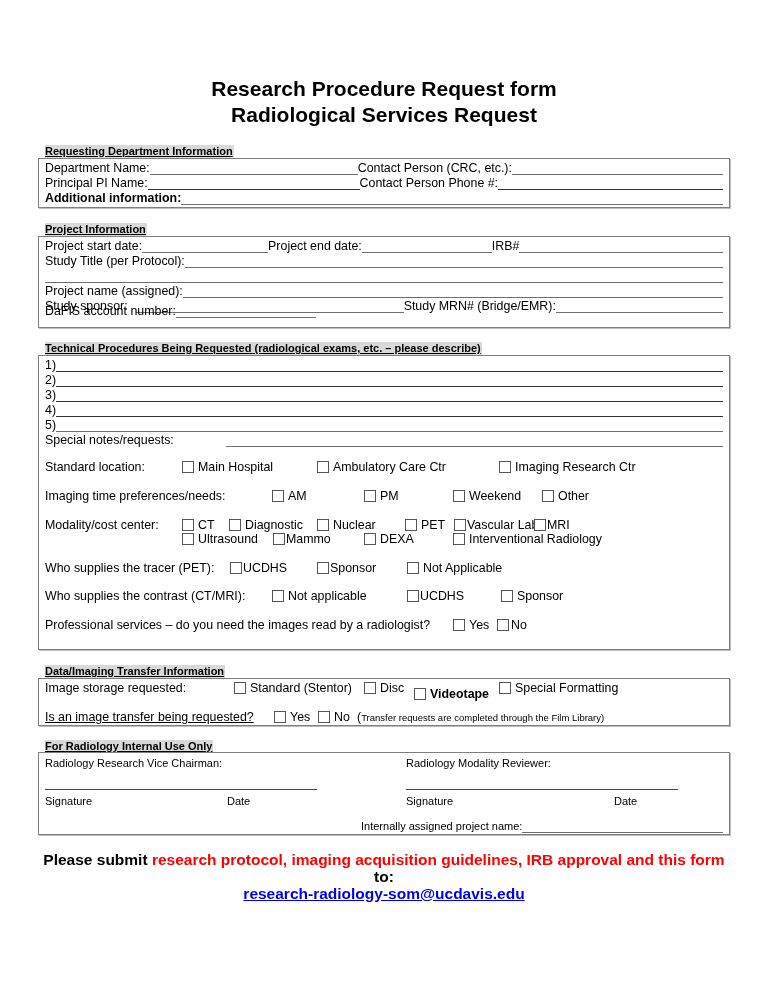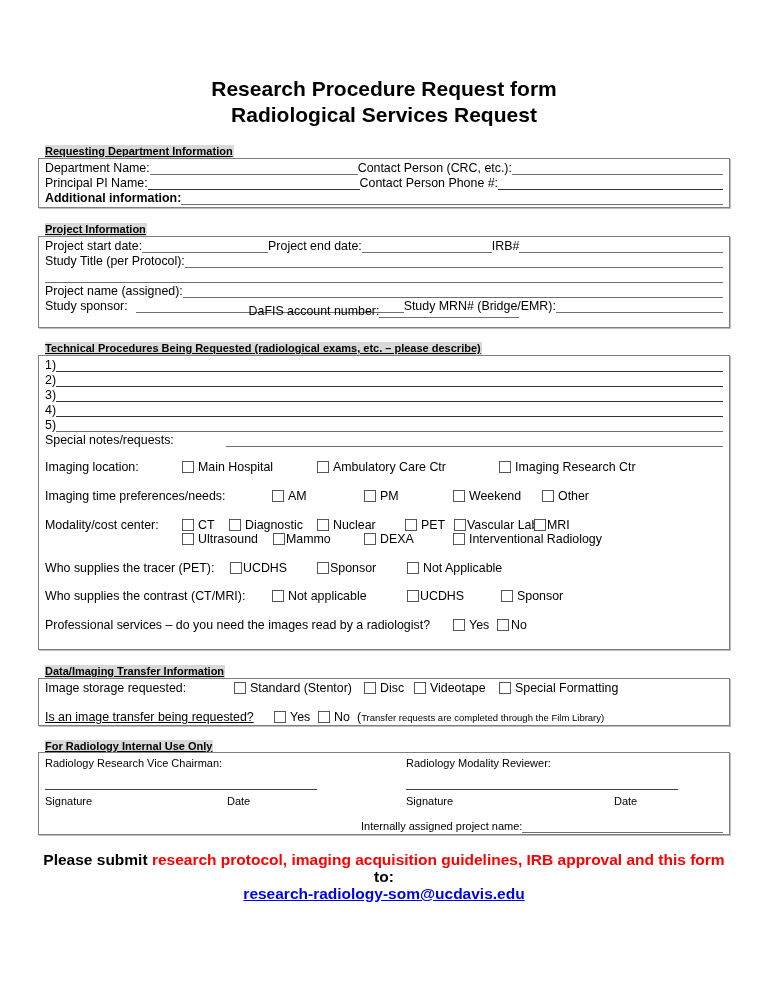--- a/index.html
+++ b/index.html
@@ -12,21 +12,21 @@
     font-weight: bold; font-size: 21px; line-height: 25px;
   }
   .sec-head {
     position: absolute; left: 45px; font-weight: bold; font-size: 11px;
     text-decoration: underline; background: #d9d9d9; line-height: 13px; padding: 0 1px 0 0;
   }
   .box {
     position: absolute; left: 38px; width: 690px;
     border: 1px solid #7f7f7f; box-shadow: 1px 1px 0 #bdbdbd;
   }
-  .row { position: absolute; left: 6px; right: 6px; height: 15px; display: flex; align-items: flex-end; line-height: 14px; justify-content: center; }
+  .row { position: absolute; left: 6px; right: 6px; height: 15px; display: flex; align-items: flex-end; line-height: 14px; }
   .row .lbl { white-space: nowrap; }
   .line { flex: 1; border-bottom: 1px solid #6f6f6f; height: 12px; }
   .line.dark { border-bottom: 1.5px solid #333; }
   .fixed-line { border-bottom: 1px solid #6f6f6f; height: 12px; }
   .cb {
     display: inline-block; width: 12px; height: 12px; border: 1px solid #555;
     box-sizing: border-box; vertical-align: -2px; margin-right: 4px; background: #fff;
   }
   .opt { position: absolute; white-space: nowrap; line-height: 14px; }
   .small { font-size: 9.5px; }
@@ -116,21 +116,21 @@
   </div>
   <div class="row" style="top:61px;">
     <span class="lbl">5)</span>
     <span class="line"></span>
   </div>
   <div class="row" style="top:76px;gap:46px;">
     <span class="lbl">Special notes/requests:</span>
     <span class="line" style="margin-left:6px;"></span>
   </div>
 
-  <span class="opt" style="left:6px; top:104px;">Imaging location:</span>
+  <span class="opt" style="left:6px; top:104px;">Standard location:</span>
   <span class="opt" style="left:143px; top:104px;"><span class="cb"></span><span>Main Hospital</span></span>
   <span class="opt" style="left:278px; top:104px;"><span class="cb"></span><span>Ambulatory Care Ctr</span></span>
   <span class="opt" style="left:460px; top:104px;"><span class="cb"></span><span>Imaging Research Ctr</span></span>
 
   <span class="opt" style="left:6px; top:133px;">Imaging time preferences/needs:</span>
   <span class="opt" style="left:233px; top:133px;"><span class="cb"></span><span>AM</span></span>
   <span class="opt" style="left:325px; top:133px;"><span class="cb"></span><span>PM</span></span>
   <span class="opt" style="left:414px; top:133px;"><span class="cb"></span><span>Weekend</span></span>
   <span class="opt" style="left:503px; top:133px;"><span class="cb"></span><span>Other</span></span>
 
@@ -160,21 +160,21 @@
   <span class="opt" style="left:6px; top:262px;">Professional services – do you need the images read by a radiologist?</span>
   <span class="opt" style="left:414px; top:262px;"><span class="cb"></span><span>Yes</span></span>
   <span class="opt" style="left:458px; top:262px;"><span class="cb" style="margin-right:2px;"></span><span>No</span></span>
 </div>
 
 <div class="sec-head" style="top:665px;">Data/Imaging Transfer Information</div>
 <div class="box" style="top:678px; height:46px;">
   <span class="opt" style="left:6px; top:2px;">Image storage requested:</span>
   <span class="opt" style="left:195px; top:2px;"><span class="cb"></span><span>Standard (Stentor)</span></span>
   <span class="opt" style="left:325px; top:2px;"><span class="cb"></span><span>Disc</span></span>
-  <span class="opt" style="left:375px; top:2px;"><span class="cb"></span><span>Videotape</span></span>
+  <span class="opt" style="left:375px; top:8px;font-weight:bold;"><span class="cb"></span><span>Videotape</span></span>
   <span class="opt" style="left:460px; top:2px;"><span class="cb"></span><span>Special Formatting</span></span>
 
   <span class="opt" style="left:6px; top:31px;text-decoration:underline;">Is an image transfer being requested?</span>
   <span class="opt" style="left:235px; top:31px;"><span class="cb"></span><span>Yes</span></span>
   <span class="opt" style="left:279px; top:31px;"><span class="cb"></span><span>No</span></span>
   <span class="opt" style="left:318px; top:31px;"><span>(</span><span class="small">Transfer requests are completed through the Film Library)</span></span>
 </div>
 
 <div class="sec-head" style="top:740px;">For Radiology Internal Use Only</div>
 <div class="box" style="top:752px; height:81px; font-size:11px;">

